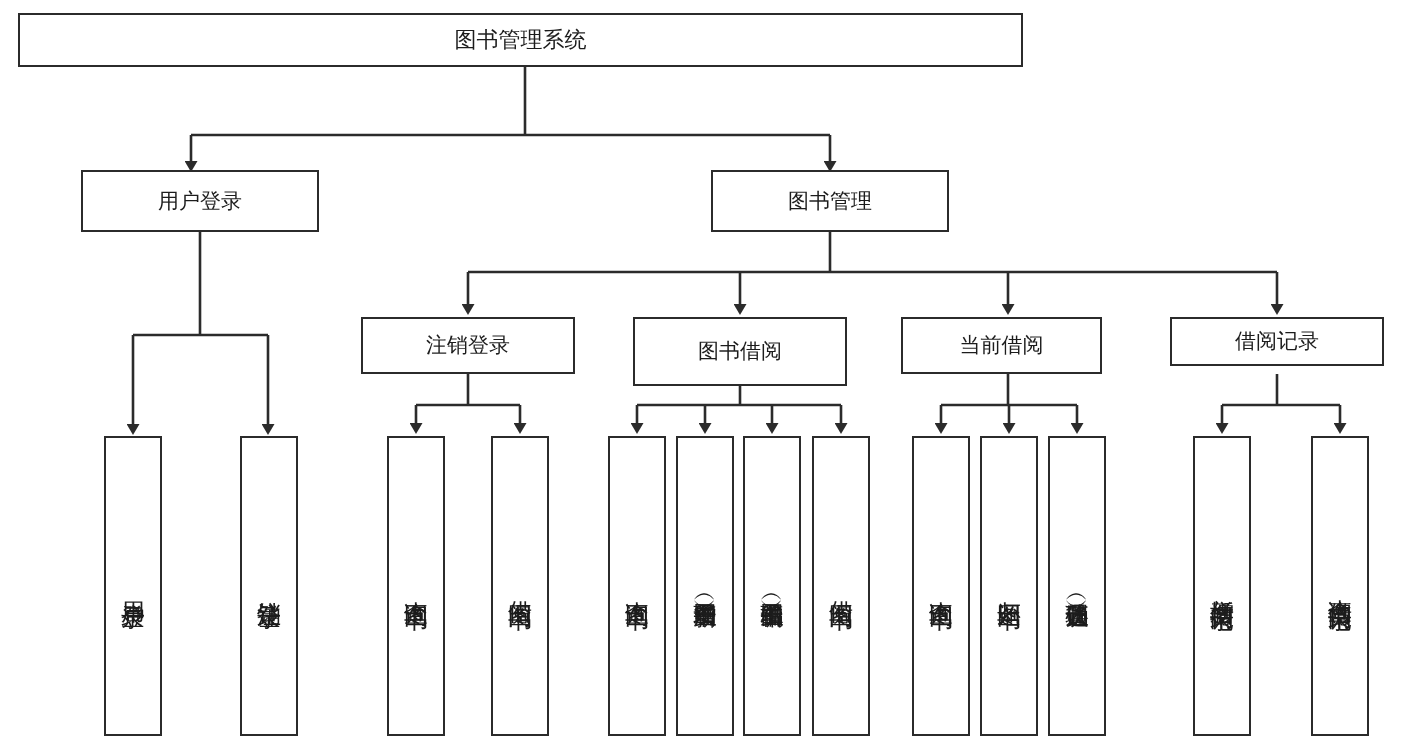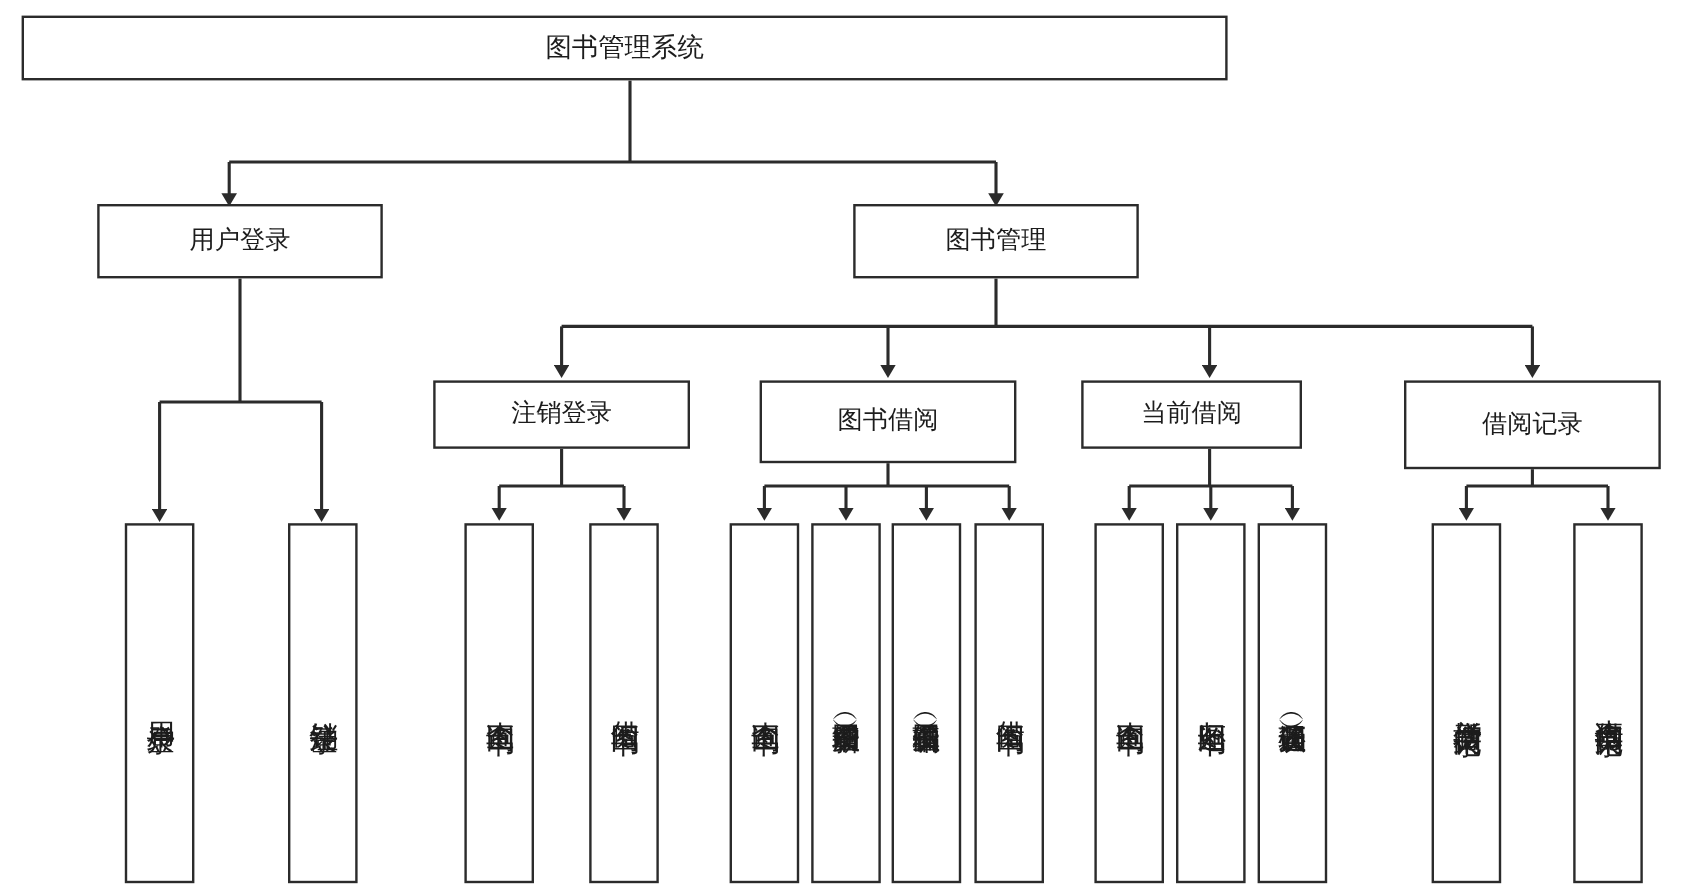--- a/index.html
+++ b/index.html
@@ -139,24 +139,24 @@
   <div class="node horiz" style="left:711px; top:170px; width:238px; height:62px;">
     <span class="label">图书管理</span>
   </div>
 
   <div class="node horiz" style="left:361px; top:317px; width:214px; height:57px;">
     <span class="label">注销登录</span>
   </div>
   <div class="node horiz" style="left:633px; top:317px; width:214px; height:69px;">
     <span class="label">图书借阅</span>
   </div>
-  <div class="node horiz" style="left:901px; top:317px; width:184px; height:57px;">
+  <div class="node horiz" style="left:901px; top:317px; width:201px; height:57px;">
     <span class="label">当前借阅</span>
   </div>
-  <div class="node horiz" style="left:1170px; top:317px; width:214px; height:74px;">
+  <div class="node horiz" style="left:1170px; top:317px; width:214px; height:49px;">
     <span class="label">借阅记录</span>
   </div>
 
   <div class="node vert" style="left:104px; top:436px; width:58px; height:300px;">
     <span class="label">用户登录</span>
   </div>
   <div class="node vert" style="left:240px; top:436px; width:58px; height:300px;">
     <span class="label">注销登录</span>
   </div>
 

